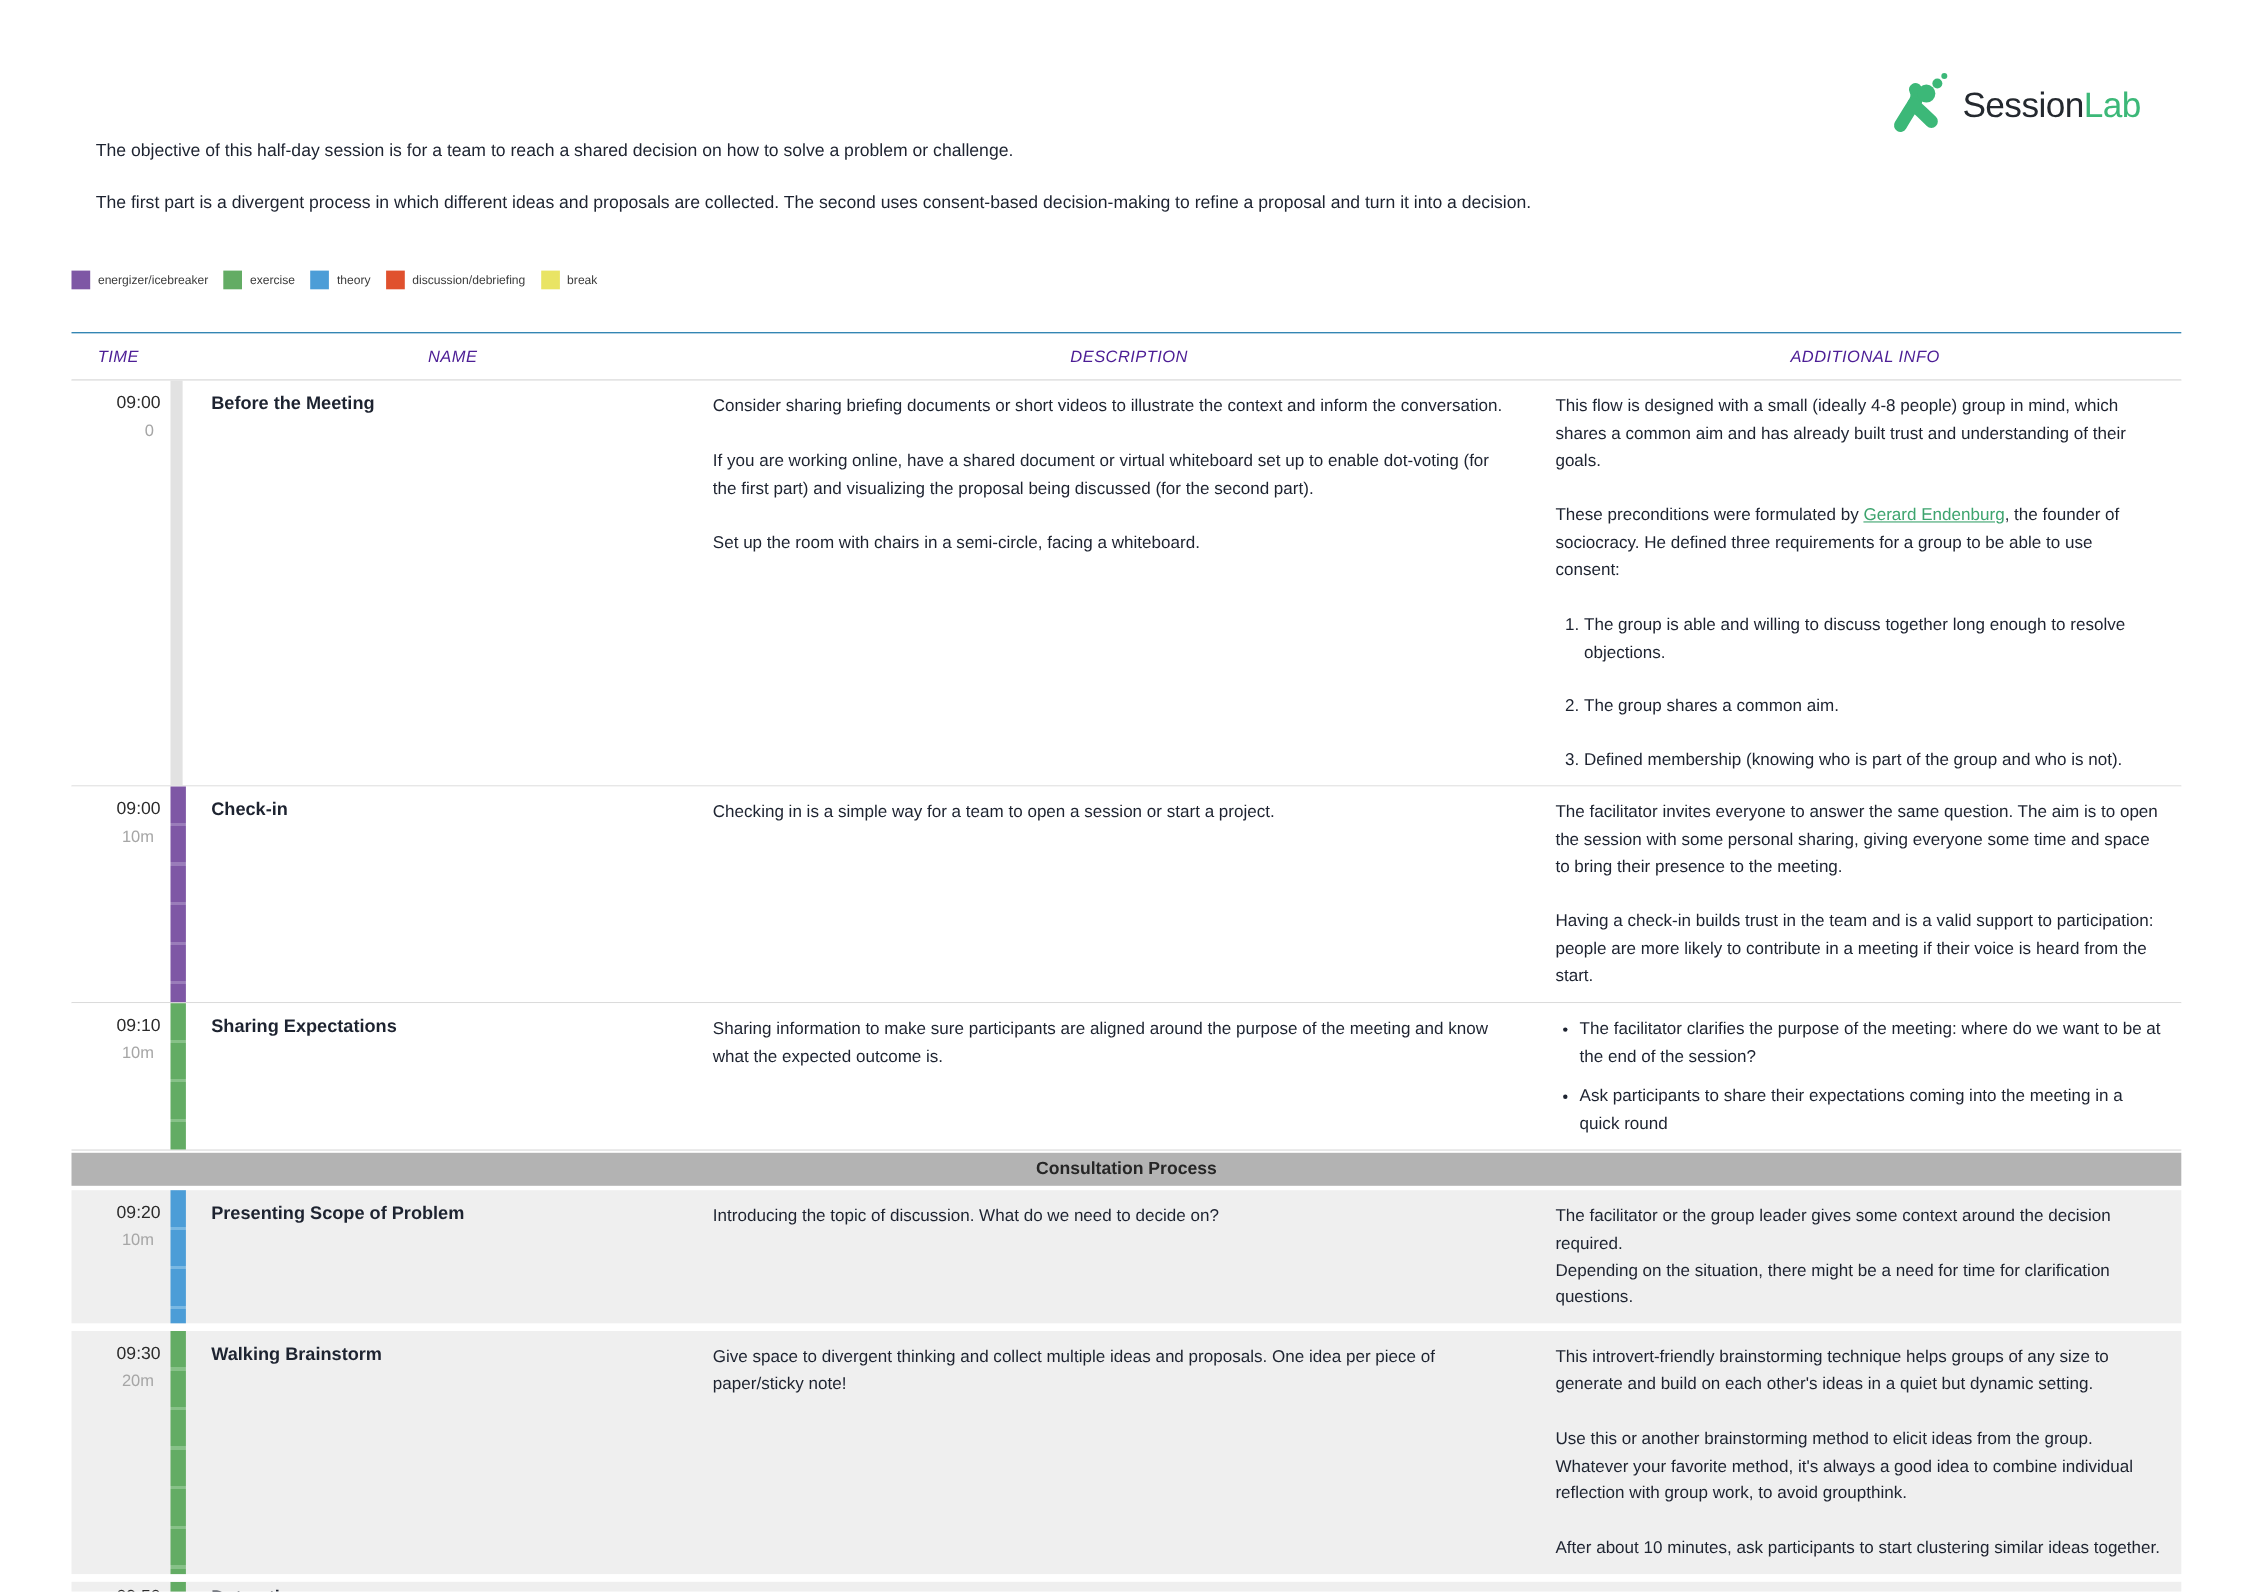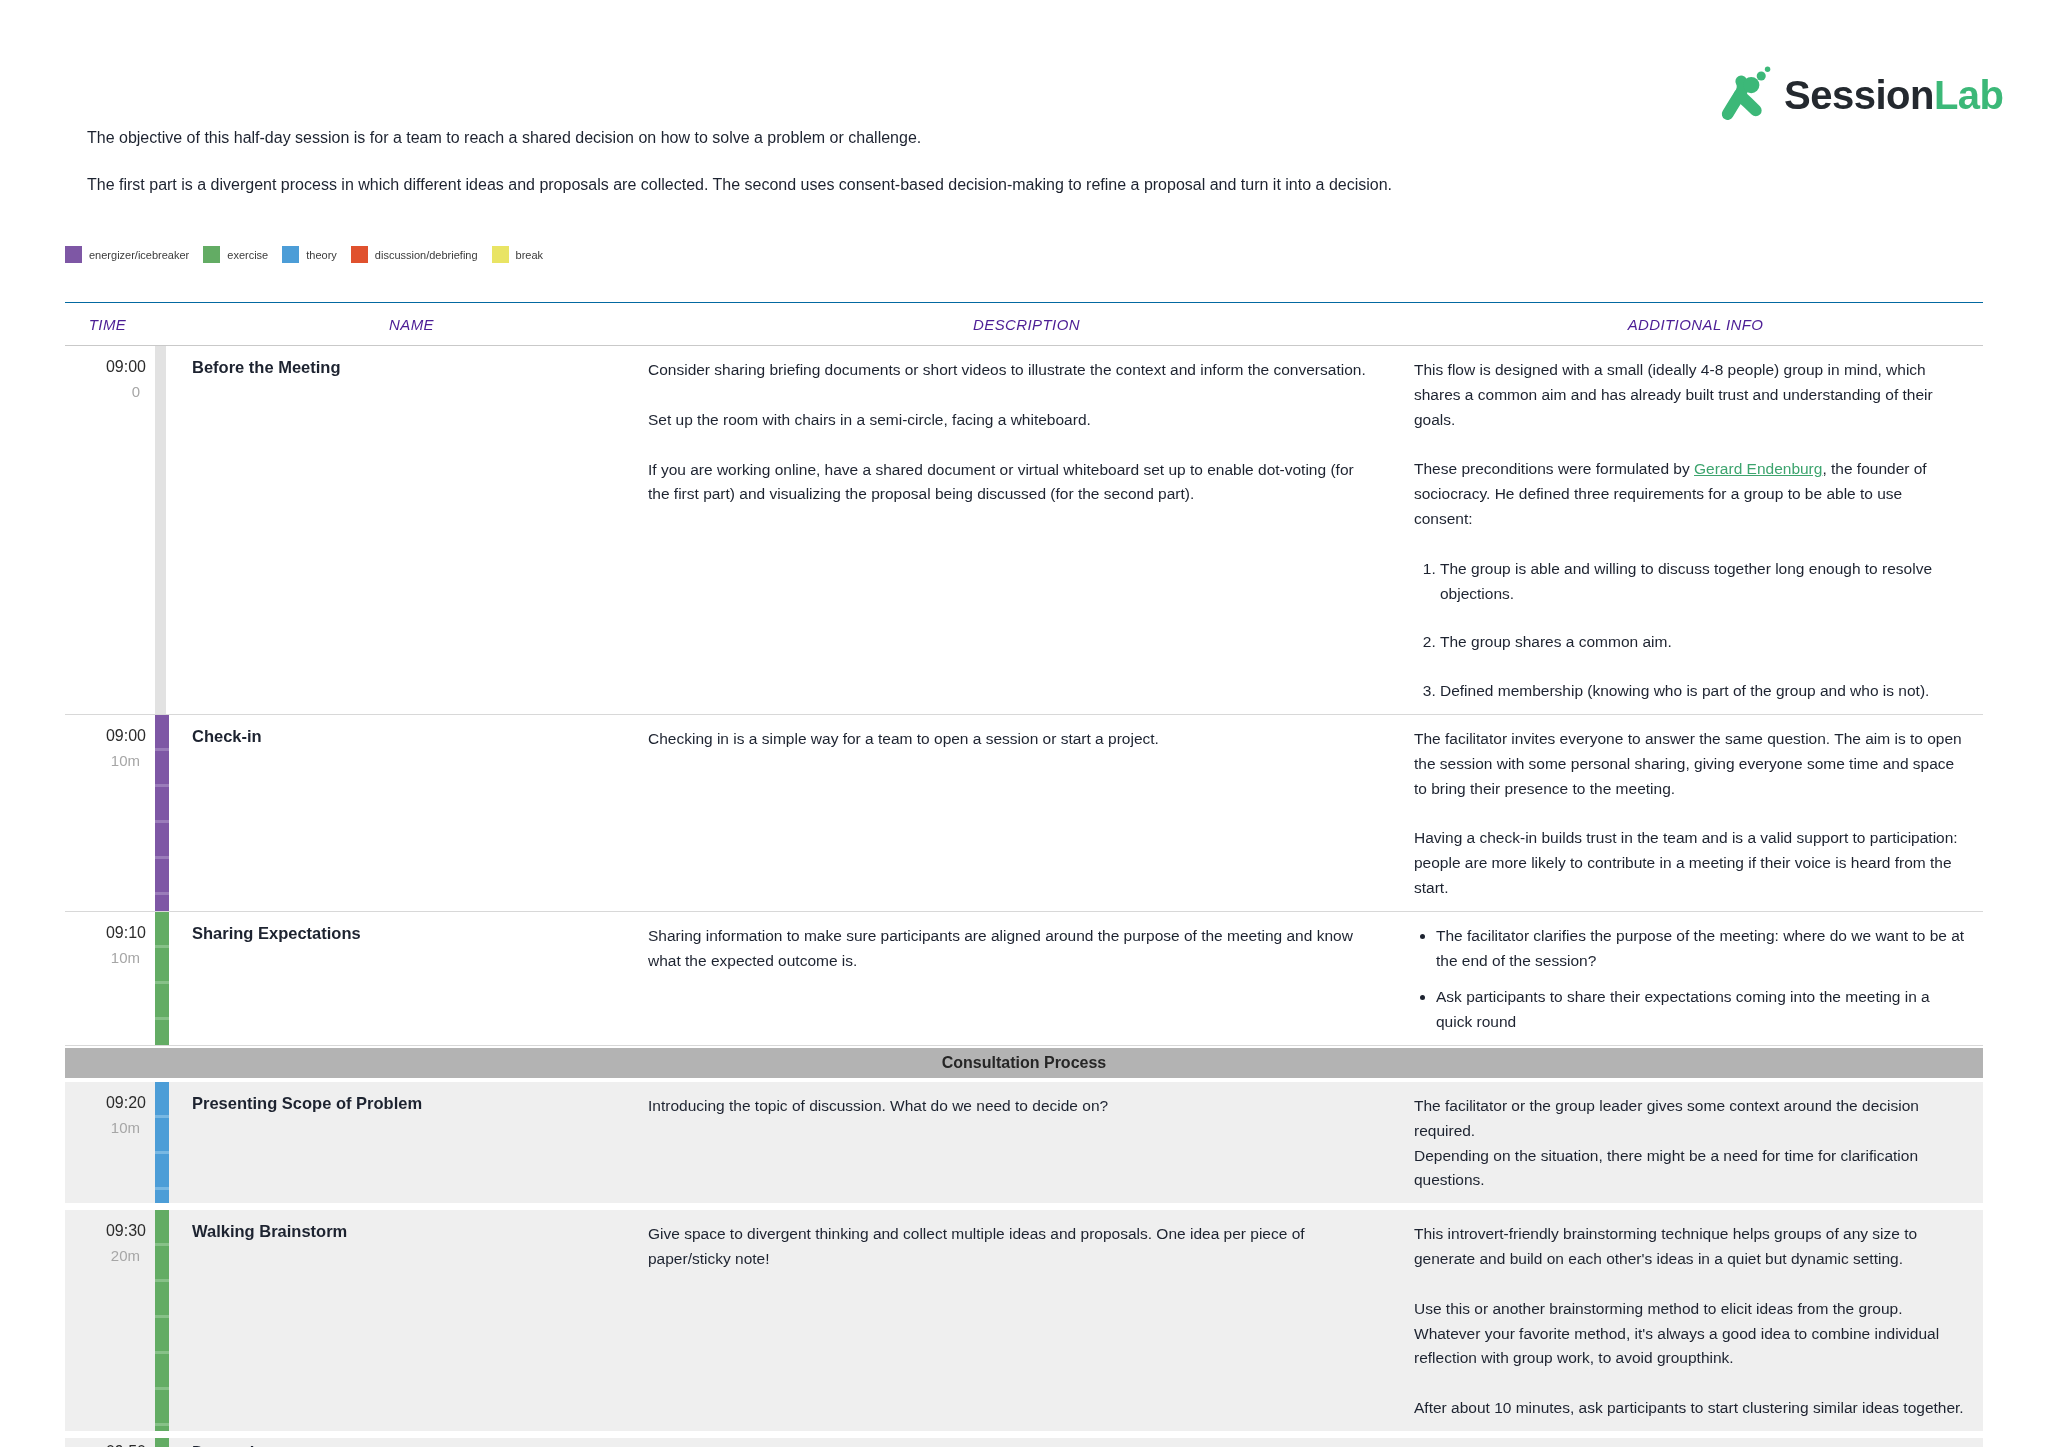--- a/index.html
+++ b/index.html
@@ -6,21 +6,21 @@
   .page {
     position:relative; width:2048px; height:1447px; background:#ffffff;
     font-family:"Liberation Sans", sans-serif; color:#1d2330; overflow:hidden;
   }
   
   .doc-title { position:absolute; left:87px; top:60px; font-size:31px; font-weight:bold; letter-spacing:0.2px; }
   .intro { position:absolute; left:87px; top:128px; width:1560px; font-size:16px; line-height:1.3; }
   .intro p { margin:0 0 26px 0; }
   .logo { position:absolute; left:1712px; top:66px; display:flex; align-items:center; }
   .logo svg { width:64px; height:58px; margin-right:8px; }
-  .brand { font-size:40px; font-weight:bold; letter-spacing:-0.5px; color:#24292f; }
+  .brand { font-size:32px; font-weight:normal; letter-spacing:-0.5px; color:#24292f; }
   .brand .green { color:#3cb878; }
   
   .legend { position:absolute; left:65px; top:246px; display:flex; align-items:center; gap:14px; font-size:11px; color:#3b3b3b; }
   .legend-item { display:flex; align-items:center; gap:7px; }
   .swatch { width:17px; height:17px; display:inline-block; }
   [data-type="energizer/icebreaker"] { background:#7e57a5; }
   [data-type="exercise"]             { background:#63ac64; }
   [data-type="theory"]               { background:#4c9dd7; }
   [data-type="discussion/debriefing"]{ background:#e0512e; }
   [data-type="break"]                { background:#e9e464; }
@@ -127,22 +127,22 @@
       <div class="time-cell">
         <div class="time">09:00</div>
         <div class="duration">0</div>
       </div>
       <div class="bar-cell">
           <div class="bar" data-type="none"></div>
         </div>
       <div class="name-cell">Before the Meeting</div>
       <div class="desc-cell">
         <p>Consider sharing briefing documents or short videos to illustrate the context and inform the conversation.</p>
+        <p>If you are working online, have a shared document or virtual whiteboard set up to enable dot-voting (for the first part) and visualizing the proposal being discussed (for the second part).</p>
         <p>Set up the room with chairs in a semi-circle, facing a whiteboard.</p>
-        <p>If you are working online, have a shared document or virtual whiteboard set up to enable dot-voting (for the first part) and visualizing the proposal being discussed (for the second part).</p>
       </div>
       <div class="info-cell">
         <p>This flow is designed with a small (ideally 4-8 people) group in mind, which shares a common aim and has already built trust and understanding of their goals.</p>
         <p><span>These preconditions were formulated by </span><a class="link">Gerard Endenburg</a><span>, the founder of sociocracy. He defined three requirements for a group to be able to use consent:</span></p>
         <ol>
           <li>The group is able and willing to discuss together long enough to resolve objections.</li>
           <li>The group shares a common aim.</li>
           <li>Defined membership (knowing who is part of the group and who is not).</li>
         </ol>
       </div>

